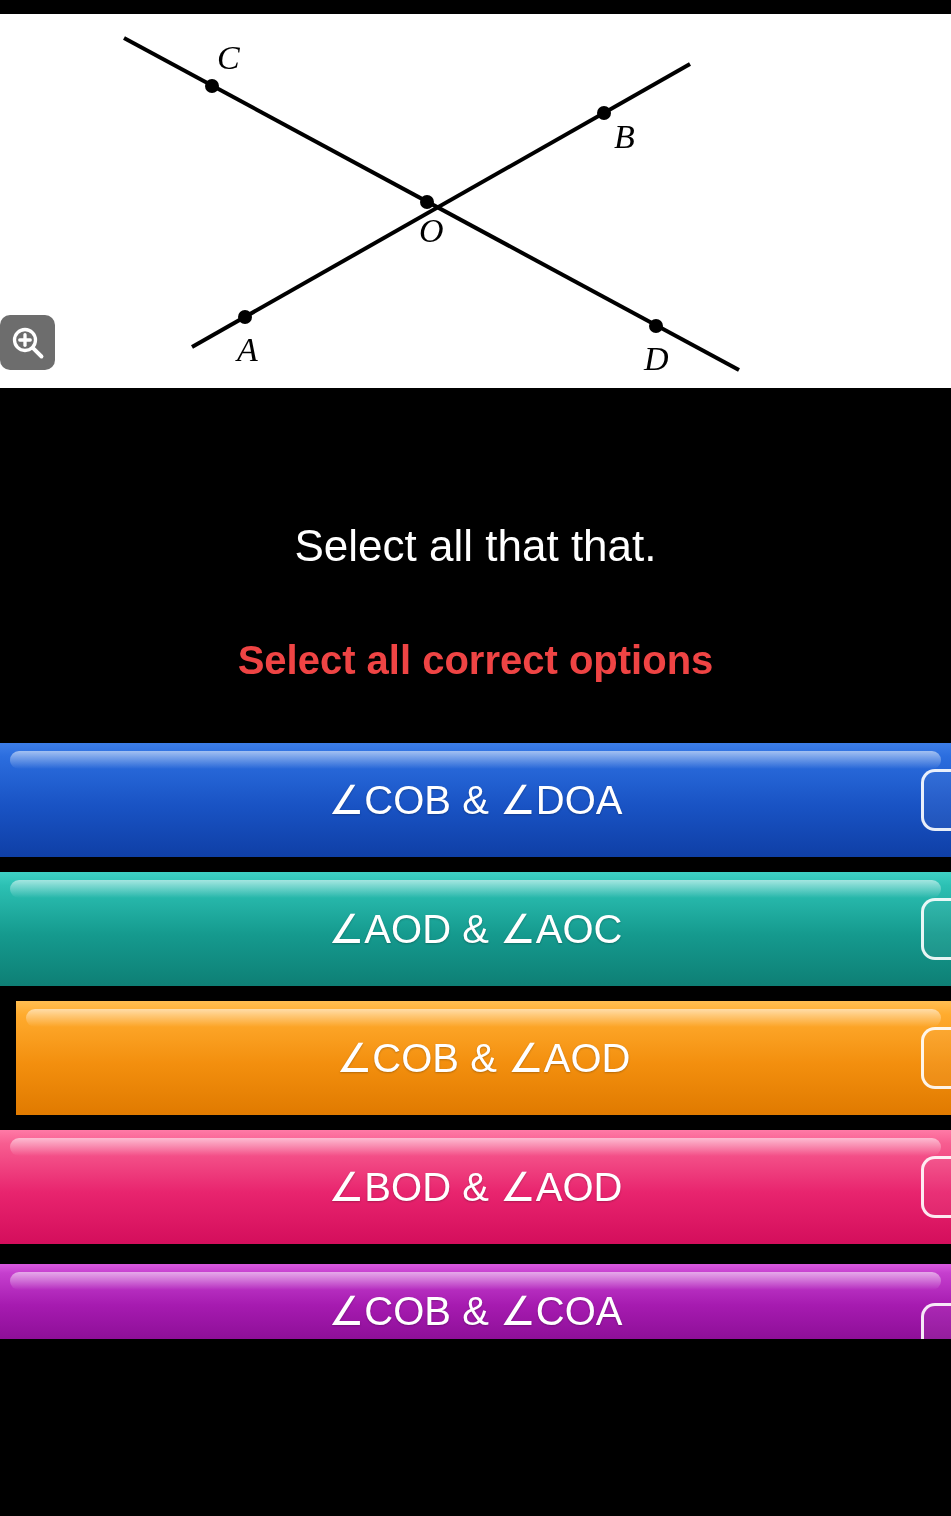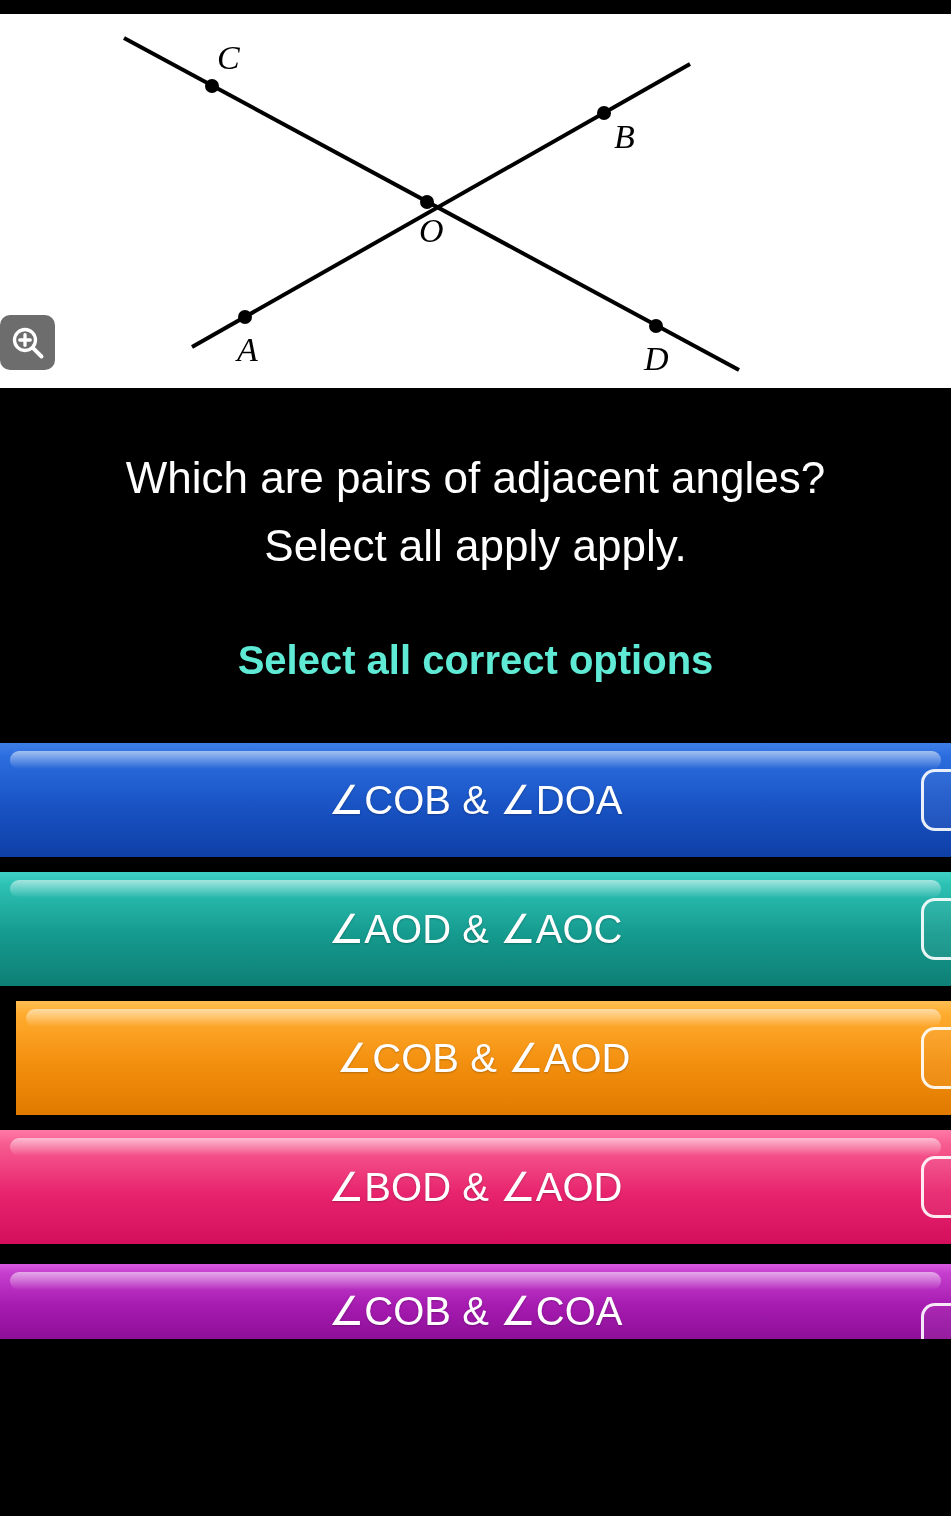--- a/index.html
+++ b/index.html
@@ -4,21 +4,21 @@
 <style>
   * { margin:0; padding:0; box-sizing:border-box; }
   html, body { width:951px; height:1516px; background:#000; font-family:"Comic Sans MS","Chalkboard SE","Segoe UI",sans-serif; overflow:hidden; }
   .topbar { height:14px; background:#000; }
   .figure { position:relative; background:#fff; height:374px; }
   .figure svg { width:100%; height:100%; display:block; }
   .zoom-btn { position:absolute; left:0; bottom:18px; width:55px; height:55px; background:#6d6d6d; border-radius:10px; display:flex; align-items:center; justify-content:center; cursor:pointer; }
   .zoom-btn svg { width:36px; height:36px; }
   .qarea { padding:56px 30px 0 30px; text-align:center; }
   .question { color:#fff; font-size:44px; line-height:1.55; font-weight:400; }
-  .hint { color:#5eead4; font-size:40px; font-weight:600; margin-top:58px; }
+  .hint { color:#ef4444; font-size:40px; font-weight:600; margin-top:58px; }
   .options { margin-top:60px; }
   .opt { position:relative; height:114px; margin-top:15px; display:flex; align-items:center; justify-content:center; cursor:pointer; overflow:hidden; }
   .opt:first-child { margin-top:0; }
   .opt .label { color:#fff; font-size:40px; font-weight:400; z-index:2; text-shadow:0 1px 2px rgba(0,0,0,.25);}
   .opt .hl { position:absolute; top:8px; left:10px; right:10px; height:18px; background:linear-gradient(to bottom, rgba(255,255,255,.55), rgba(255,255,255,0)); border-radius:10px; z-index:1;}
   .opt .chk { position:absolute; right:0; top:50%; transform:translateY(-50%); width:30px; height:62px; border:3px solid rgba(255,255,255,.9); border-right:none; border-radius:14px 0 0 14px; background:rgba(255,255,255,.06); z-index:2;}
   .opt.blue   { background:linear-gradient(to bottom,#3d7ee8 0%, #2b6dde 12%, #1953c4 55%, #0f3fa6 100%); }
   .opt.teal   { background:linear-gradient(to bottom,#3fd1c5 0%, #2cc0b3 12%, #159a8e 55%, #0e7f75 100%); }
   .opt.orange { background:linear-gradient(to bottom,#ffbe52 0%, #ffab2e 12%, #f38f0e 55%, #e07a00 100%);margin-left:16px; }
   .opt.pink   { background:linear-gradient(to bottom,#ff7aa6 0%, #f75d90 12%, #e8246e 55%, #d40e5c 100%); }
@@ -59,22 +59,22 @@
       <circle cx="10" cy="10" r="7" stroke="#fff" stroke-width="2.2" fill="none"></circle>
       <line x1="15.2" y1="15.2" x2="21" y2="21" stroke="#fff" stroke-width="2.6" stroke-linecap="round"></line>
       <line x1="10" y1="6.5" x2="10" y2="13.5" stroke="#fff" stroke-width="2.2" stroke-linecap="round"></line>
       <line x1="6.5" y1="10" x2="13.5" y2="10" stroke="#fff" stroke-width="2.2" stroke-linecap="round"></line>
     </svg>
   </div>
 </div>
 
 <div class="qarea">
   <div class="question">
-    <span>Which are pairs of adjacent angles?</span><br>
-    <span>Select all apply apply.</span>
+    <br>
+    <span>Select all that that.</span>
   </div>
   <div class="hint">Select all correct options</div>
 </div>
 
 <div class="options">
   <div class="opt blue">
     <div class="hl"></div>
     <span class="label">∠COB &amp; ∠DOA</span>
     <div class="chk"></div>
   </div>

